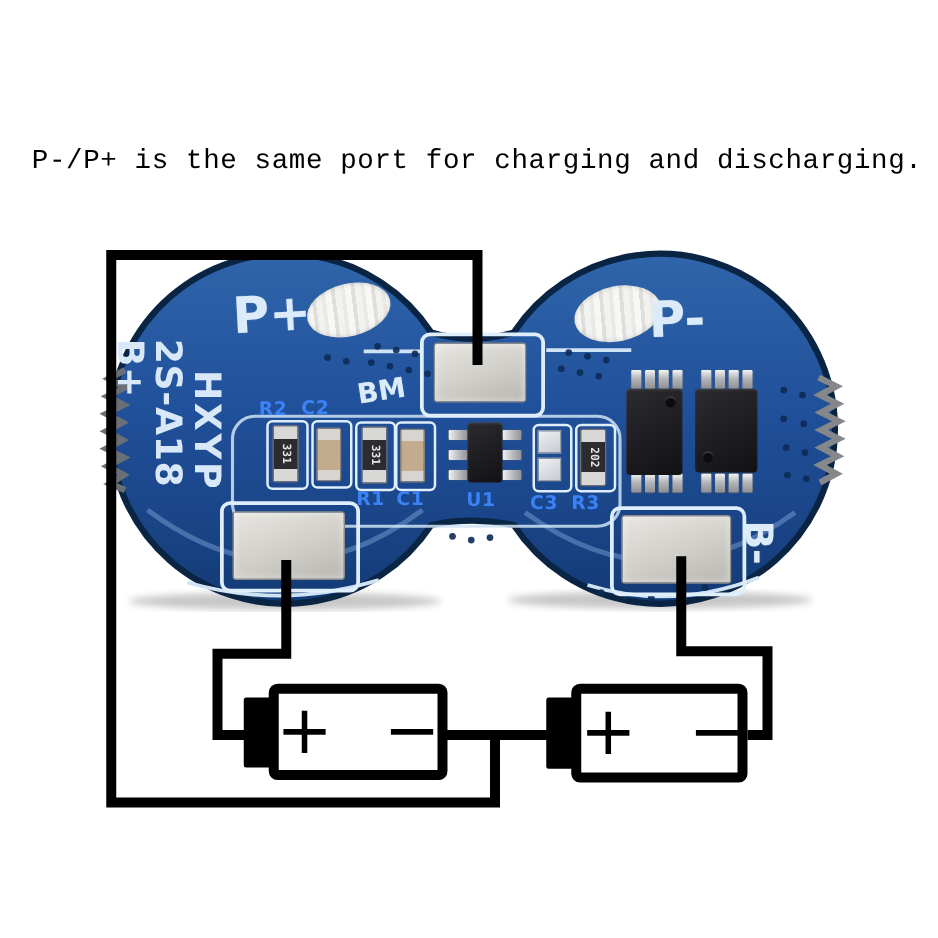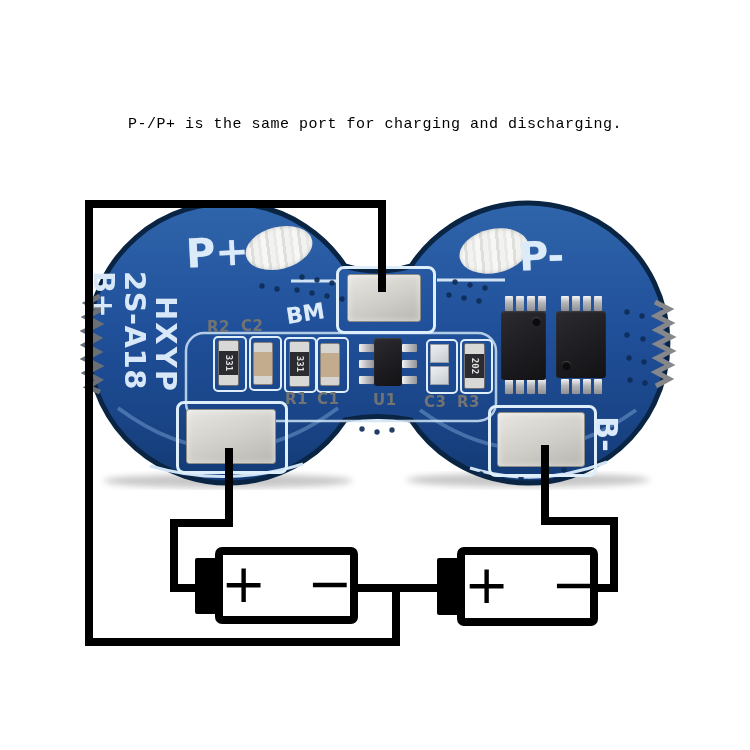--- a/index.html
+++ b/index.html
@@ -1,34 +1,34 @@
 <!DOCTYPE html>
 <html><head>
 <meta charset="utf-8">
 <style>
   html,body{margin:0;padding:0;background:#fff;}
   .stage{position:relative;width:750px;height:750px;background:#ffffff;overflow:hidden;
          font-family:"DejaVu Sans",sans-serif;}
   .abs{position:absolute;}
-  .caption{left:0;right:0;top:116px;text-align:center;color:#000;
+  .caption{left:0;right:12px;top:116px;text-align:right;color:#000;
            font-family:"Liberation Mono","DejaVu Sans Mono",monospace;
-           font-size:15px;letter-spacing:0.5px;white-space:nowrap;}
+           font-size:22px;letter-spacing:0.5px;white-space:nowrap;}
   svg.layer{position:absolute;left:0;top:0;pointer-events:none;}
   
   .silk{color:#dcebfa;font-weight:bold;text-shadow:0 0 1px rgba(255,255,255,.35);}
   .pplus{left:186px;top:229px;font-size:40px;transform:rotate(-3deg);}
   .pminus{left:519px;top:233px;font-size:40px;transform:rotate(-2deg);}
   .bmlab{left:286px;top:301px;font-size:22px;transform:rotate(-9deg);}
   .brand{left:59px;top:324px;width:180px;height:64px;transform:rotate(90deg);
          font-size:29px;line-height:31px;color:#d8e8f8;font-weight:bold;}
   .brand .l1{margin-left:30px;letter-spacing:2px;}
   .brand .l2{margin-left:5px;letter-spacing:0.5px;}
   .bminuslab{left:584px;top:413px;width:44px;height:42px;transform:rotate(90deg);
              font-size:30px;text-align:center;line-height:42px;}
-  .complab{font-size:15px;color:#737373;font-weight:bold;letter-spacing:0.5px;}
+  .complab{font-size:15px;color:#3b82f6;font-weight:bold;letter-spacing:0.5px;}
   
   .oval{border-radius:50%;
         background:repeating-linear-gradient(97deg,#e9e9e7 0 3px,#f7f7f5 3px 8px,#dededa 8px 11px,#f2f2f0 11px 16px);
         box-shadow:inset 0 0 4px rgba(120,120,120,.35);}
   
   .pad{background:linear-gradient(160deg,#e8e6e2 0%,#d0cec8 55%,#b8b6b0 100%);
        border:1px solid #8e8c86;border-radius:3px;box-shadow:inset 0 0 7px rgba(255,255,255,.55);}
   .outline{border:3px solid #dfeefb;border-radius:8px;}
   .box{border:2px solid #dfeefb;border-radius:5px;}
   

